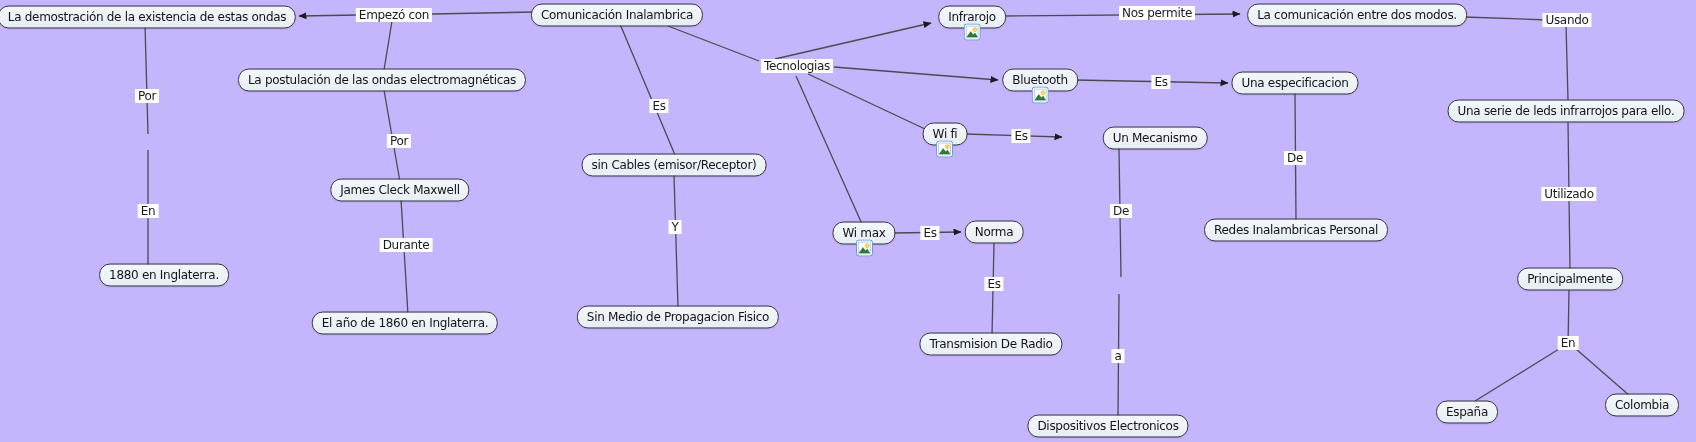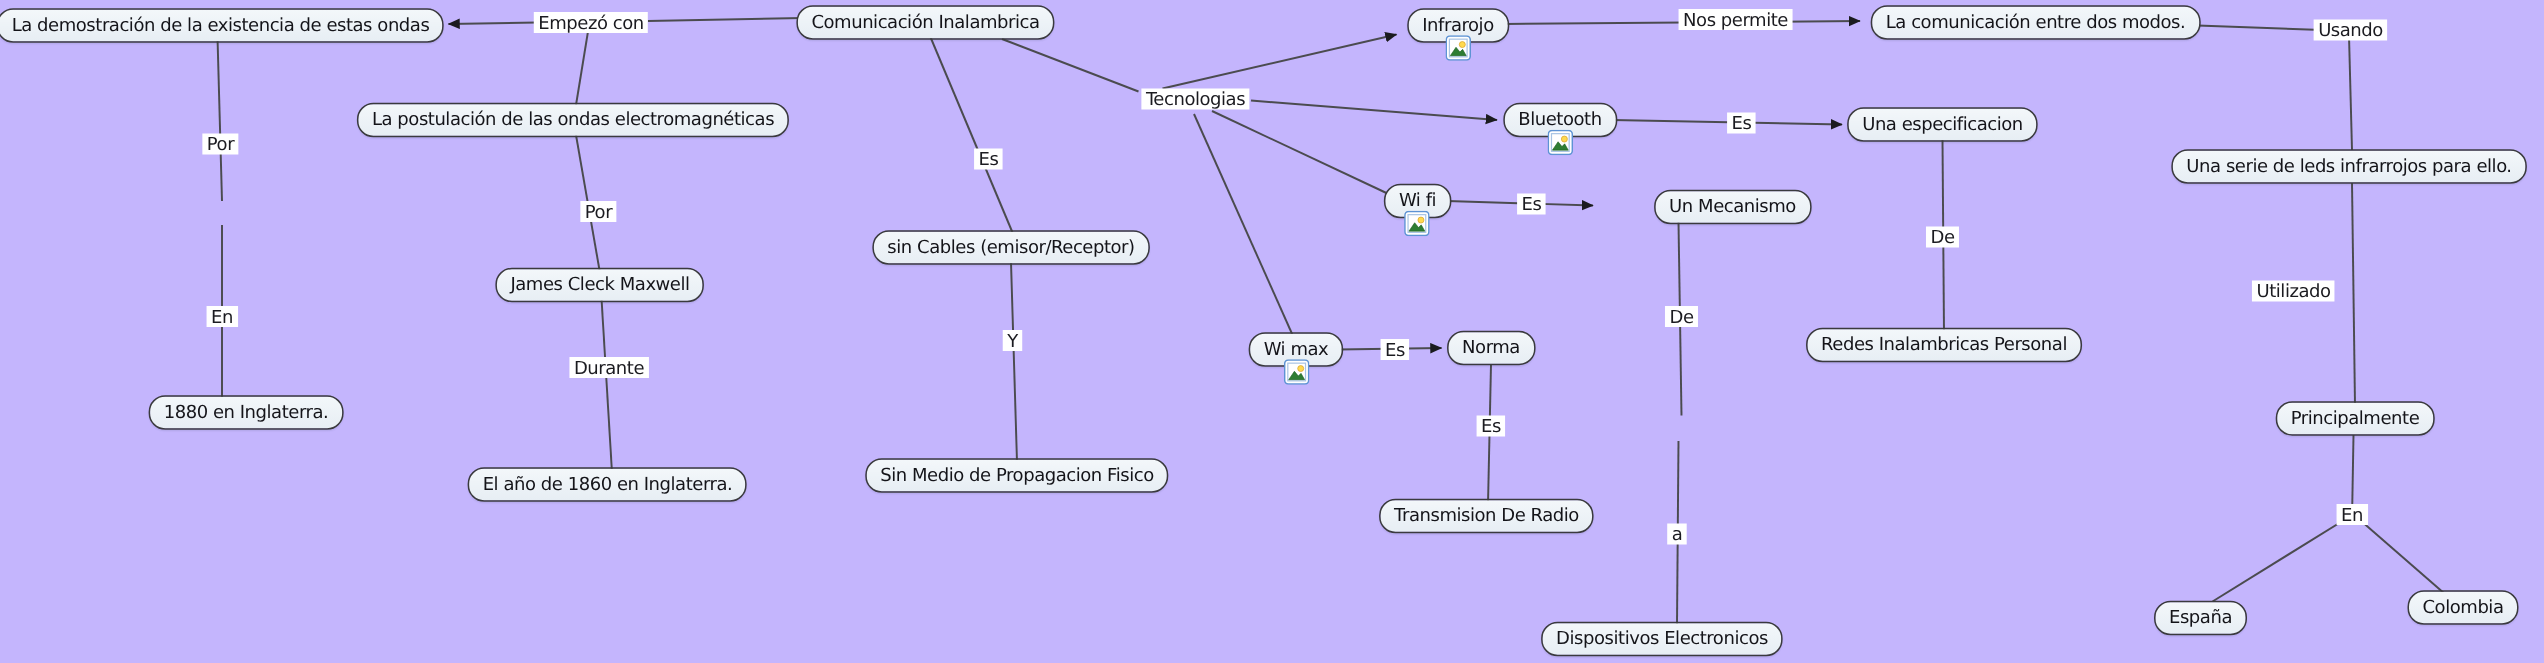--- a/index.html
+++ b/index.html
@@ -151,16 +151,16 @@
       <div class="link-label" style="left: 797px; top: 66px;"><span>Tecnologias</span></div>
       <div class="link-label" style="left: 1157px; top: 13px;"><span>Nos permite</span></div>
       <div class="link-label" style="left: 1567px; top: 20px;"><span>Usando</span></div>
       <div class="link-label" style="left: 1161px; top: 82px;"><span>Es</span></div>
       <div class="link-label" style="left: 1021px; top: 136px;"><span>Es</span></div>
       <div class="link-label" style="left: 930px; top: 233px;"><span>Es</span></div>
       <div class="link-label" style="left: 994px; top: 284px;"><span>Es</span></div>
       <div class="link-label" style="left: 1121px; top: 211px;"><span>De</span></div>
       <div class="link-label" style="left: 1295px; top: 158px;"><span>De</span></div>
       <div class="link-label" style="left: 1118px; top: 356px;"><span>a</span></div>
-      <div class="link-label" style="left: 1529px; top: 194px;"><span>Utilizado</span></div>
+      <div class="link-label" style="left: 1569px; top: 194px;"><span>Utilizado</span></div>
       <div class="link-label" style="left: 1568px; top: 343px;"><span>En</span></div>
     </div>
 </div>
 
 </body></html>

